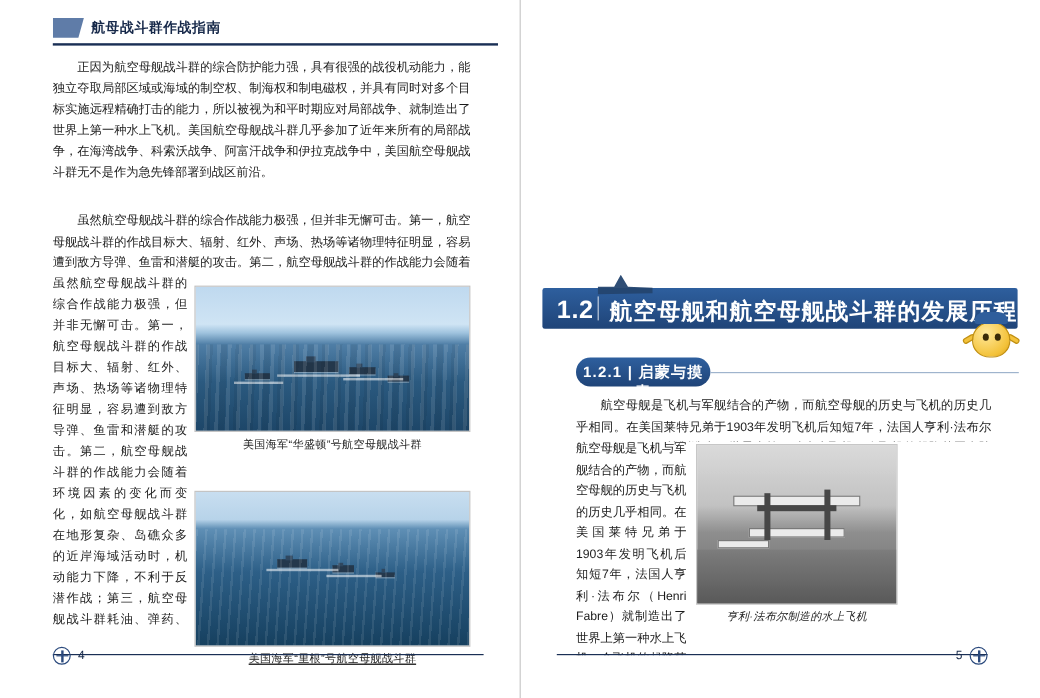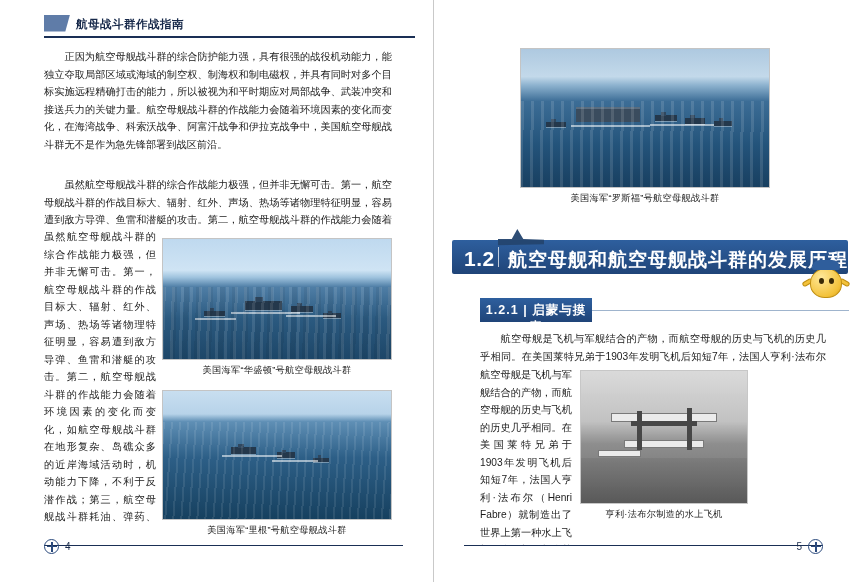--- a/index.html
+++ b/index.html
@@ -216,21 +216,21 @@
     background: #24456f;
     clip-path: polygon(0 55%, 30% 55%, 42% 0, 55% 55%, 100% 60%, 100% 85%, 0 90%);
     opacity: .95;
   }
   .sec-sub {
     position: absolute;
     left: 46px;
     width: 112px;
     height: 24px;
     background: linear-gradient(180deg, #2e5f9e 0%, #1f4478 100%);
-    border-radius: 0;
+    border-radius: 12px;
   }
   .sec-sub .t {
     position: absolute; left: 0; right: 0; top: 4px;
     text-align: center;
     font-size: 12.5px; color: #fff; font-weight: bold;
     letter-spacing: 1px;
   }
   .sec-sub-rule {
     position: absolute;
     height: 1px;
@@ -315,21 +315,21 @@
 
     <div class="header-band header-left">
       <div class="header-deco"></div>
       <div class="header-underline-wrap" style="position:relative;">
         <span class="header-title">航母战斗群作战指南</span>
       </div>
       <div class="header-rule"></div>
     </div>
 
     <div class="col l-para1">
-      <p>正因为航空母舰战斗群的综合防护能力强，具有很强的战役机动能力，能独立夺取局部区域或海域的制空权、制海权和制电磁权，并具有同时对多个目标实施远程精确打击的能力，所以被视为和平时期应对局部战争、武装冲突和接送兵力的关键力量。航空母舰战斗群的作战能力会随着环境因素的变化而变化，在海湾战争、科索沃战争、阿富汗战争和伊拉克战争中，美国航空母舰战斗群无不是作为急先锋部署到战区前沿。</p>
+      <p>正因为航空母舰战斗群的综合防护能力强，具有很强的战役机动能力，能独立夺取局部区域或海域的制空权、制海权和制电磁权，并具有同时对多个目标实施远程精确打击的能力，所以被视为和平时期应对局部战争、就制造出了世界上第一种水上飞机。美国航空母舰战斗群几乎参加了近年来所有的局部战争，在海湾战争、科索沃战争、阿富汗战争和伊拉克战争中，美国航空母舰战斗群无不是作为急先锋部署到战区前沿。</p>
     </div>
 
     <div class="col" style="left:44px; top:176px; width:348px; height:52px; overflow:hidden;">
       <p>虽然航空母舰战斗群的综合作战能力极强，但并非无懈可击。第一，航空母舰战斗群的作战目标大、辐射、红外、声场、热场等诸物理特征明显，容易遭到敌方导弹、鱼雷和潜艇的攻击。第二，航空母舰战斗群的作战能力会随着环境因素的变化而变化，如航空母舰战斗群在地形复杂、岛礁众多的近岸海域活动时，机动能力下降，不利于反潜作战；第三，航空母舰战斗群耗油、弹药、弹射器等物资消耗量大，并在进行海上补给时防备能力明显降低，这就为敌方对其实施打击创造了条件。此外，卫星定位、水雷封锁、远程突袭和电子对抗等，也都是对付航空母舰战斗群的有效方法。</p>
     </div>
 
     <div class="col" style="left:44px; top:228px; width:112px; height:300px; overflow:hidden;">
       <p style="text-indent:0;">虽然航空母舰战斗群的综合作战能力极强，但并非无懈可击。第一，航空母舰战斗群的作战目标大、辐射、红外、声场、热场等诸物理特征明显，容易遭到敌方导弹、鱼雷和潜艇的攻击。第二，航空母舰战斗群的作战能力会随着环境因素的变化而变化，如航空母舰战斗群在地形复杂、岛礁众多的近岸海域活动时，机动能力下降，不利于反潜作战；第三，航空母舰战斗群耗油、弹药、弹射器等物资消耗量大，并在进行海上补给时防备能力明显降低，这就为敌方对其实施打击创造了条件。此外，卫星定位、水雷封锁、远程突袭和电子对抗等，也都是对付航空母舰战斗群的有效方法。</p>
     </div>
 
@@ -339,21 +339,21 @@
         <div class="ship" style="left:56%; top:56%; width:10%; height:5%;"></div>
         <div class="ship" style="left:18%; top:60%; width:9%; height:4.5%;"></div>
         <div class="ship" style="left:70%; top:62%; width:8%; height:4%;"></div>
         <div class="wake" style="left:30%; top:61%; width:30%; height:2px;"></div>
         <div class="wake" style="left:54%; top:63%; width:22%; height:2px;"></div>
         <div class="wake" style="left:14%; top:66%; width:18%; height:2px;"></div>
       </div>
       <div class="figcap">美国海军“华盛顿”号航空母舰战斗群</div>
     </div>
 
-    <div class="fig" style="left:162px; top:390px; width:230px;">
+    <div class="fig" style="left:162px; top:409px; width:230px;text-decoration:underline;">
       <div class="photo ph-ocean-b" style="height:130px;">
         <div class="ship" style="left:30%; top:44%; width:11%; height:5%;"></div>
         <div class="ship" style="left:50%; top:48%; width:8%; height:4%;"></div>
         <div class="ship" style="left:66%; top:52%; width:7%; height:3.5%;"></div>
         <div class="wake" style="left:26%; top:50%; width:26%; height:2px;"></div>
         <div class="wake" style="left:48%; top:54%; width:20%; height:2px;"></div>
       </div>
       <div class="figcap">美国海军“里根”号航空母舰战斗群</div>
     </div>
 
@@ -362,32 +362,20 @@
       <div class="foot-badge"></div>
       <span class="pagenum">4</span>
     </div>
   </div>
 
   <div class="gutter"></div>
 
   <div class="page page-right">
 
 
-    <div class="fig" style="left:86px; top:48px; width:250px;">
-      <div class="photo ph-group" style="height:140px;">
-        <div class="carrier" style="left:22%; top:42%; width:26%; height:11%;"></div>
-        <div class="ship" style="left:54%; top:48%; width:9%; height:4.5%;"></div>
-        <div class="ship" style="left:66%; top:50%; width:8%; height:4%;"></div>
-        <div class="ship" style="left:78%; top:52%; width:7%; height:3.5%;"></div>
-        <div class="ship" style="left:10%; top:53%; width:8%; height:3.5%;"></div>
-        <div class="wake" style="left:20%; top:55%; width:32%; height:2px;"></div>
-        <div class="wake" style="left:52%; top:54%; width:26%; height:2px;"></div>
-      </div>
-      <div class="figcap">美国海军“罗斯福”号航空母舰战斗群</div>
-    </div>
 
     <div class="sec-head" style="top:240px;">
       <div class="bar"></div>
       <div class="jet"></div>
       <span class="num">1.2</span>
       <span class="divider"></span>
       <span class="txt">航空母舰和航空母舰战斗群的发展历程</span>
     </div>
 
     <div class="mascot" style="left:372px; top:258px;">
@@ -408,21 +396,21 @@
     </div>
     <div class="sec-sub-rule" style="left:158px; right:18px; top:310px;"></div>
 
     <div class="col" style="left:46px; top:330px; width:346px; height:38px; overflow:hidden;">
       <p>航空母舰是飞机与军舰结合的产物，而航空母舰的历史与飞机的历史几乎相同。在美国莱特兄弟于1903年发明飞机后知短7年，法国人亨利·法布尔（Henri Fabre）就制造出了世界上第一种水上飞机，令飞机的起降范围自陆地延伸至海上。1910年11月14日，美国飞行员尤金·伊利于停泊在港内的“伯明翰”号轻型巡洋舰的木质甲板上驾驶寇蒂斯D型（Curtiss Model D）双翼机，成功离舰起飞，并降落到“宾夕法尼亚”号巡洋舰上，创下人类首次于军舰上起降飞机的纪录。</p>
     </div>
     <div class="col" style="left:46px; top:366px; width:92px; height:180px; overflow:hidden;">
       <p style="text-indent:0;">航空母舰是飞机与军舰结合的产物，而航空母舰的历史与飞机的历史几乎相同。在美国莱特兄弟于1903年发明飞机后知短7年，法国人亨利·法布尔（Henri Fabre）就制造出了世界上第一种水上飞机，令飞机的起降范围自陆地延伸至海上。1910年11月14日，美国飞行员尤金·伊利于停泊在港内的“伯明翰”号轻型巡洋舰的木质甲板上驾驶寇蒂斯D型（Curtiss Model D）双翼机，成功离舰起飞，并降落到“宾夕法尼亚”号巡洋舰上，创下人类首次于军舰上起降飞机的纪录。</p>
     </div>
 
-    <div class="fig" style="left:146px; top:370px; width:168px;">
+    <div class="fig" style="left:146px; top:370px; width:168px;font-style:italic;">
       <div class="photo ph-bw" style="height:134px;">
         <div class="water"></div>
         <div class="plane-wing" style="left:18%; top:32%; width:64%; height:7%;"></div>
         <div class="plane-wing" style="left:26%; top:52%; width:48%; height:6%;"></div>
         <div class="plane-body" style="left:30%; top:38%; width:40%; height:4%;"></div>
         <div class="plane-body" style="left:64%; top:28%; width:3%; height:32%;"></div>
         <div class="plane-body" style="left:34%; top:30%; width:3%; height:30%;"></div>
         <div class="plane-wing" style="left:10%; top:60%; width:26%; height:5%;"></div>
       </div>
       <div class="figcap">亨利·法布尔制造的水上飞机</div>

